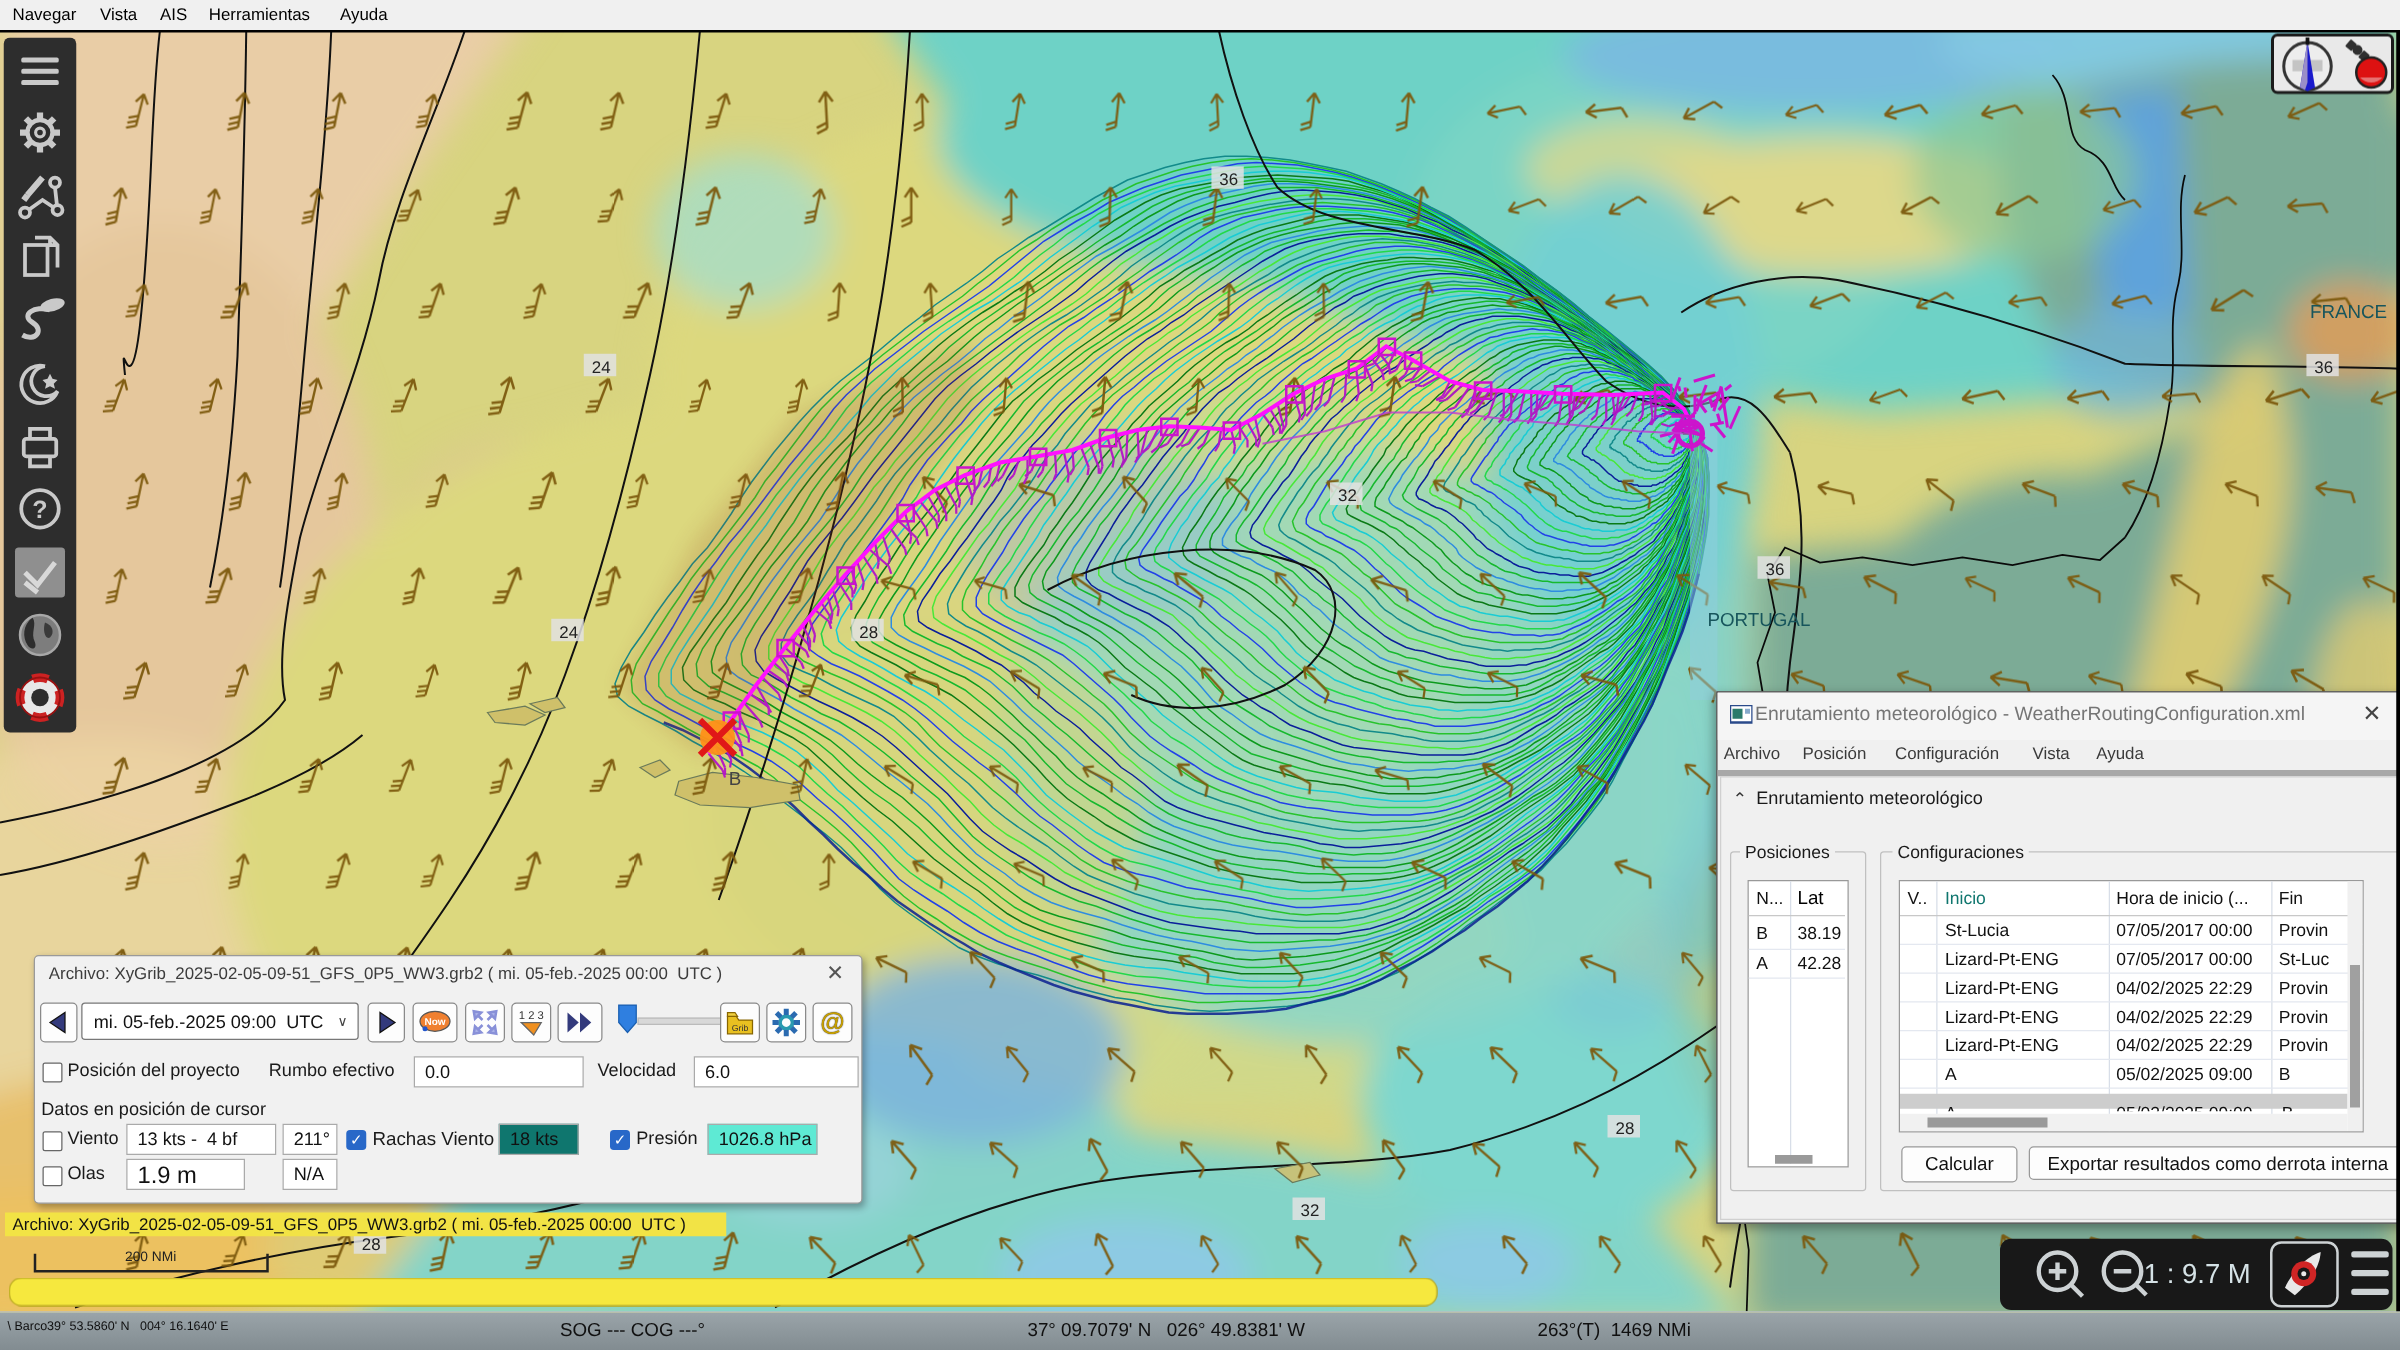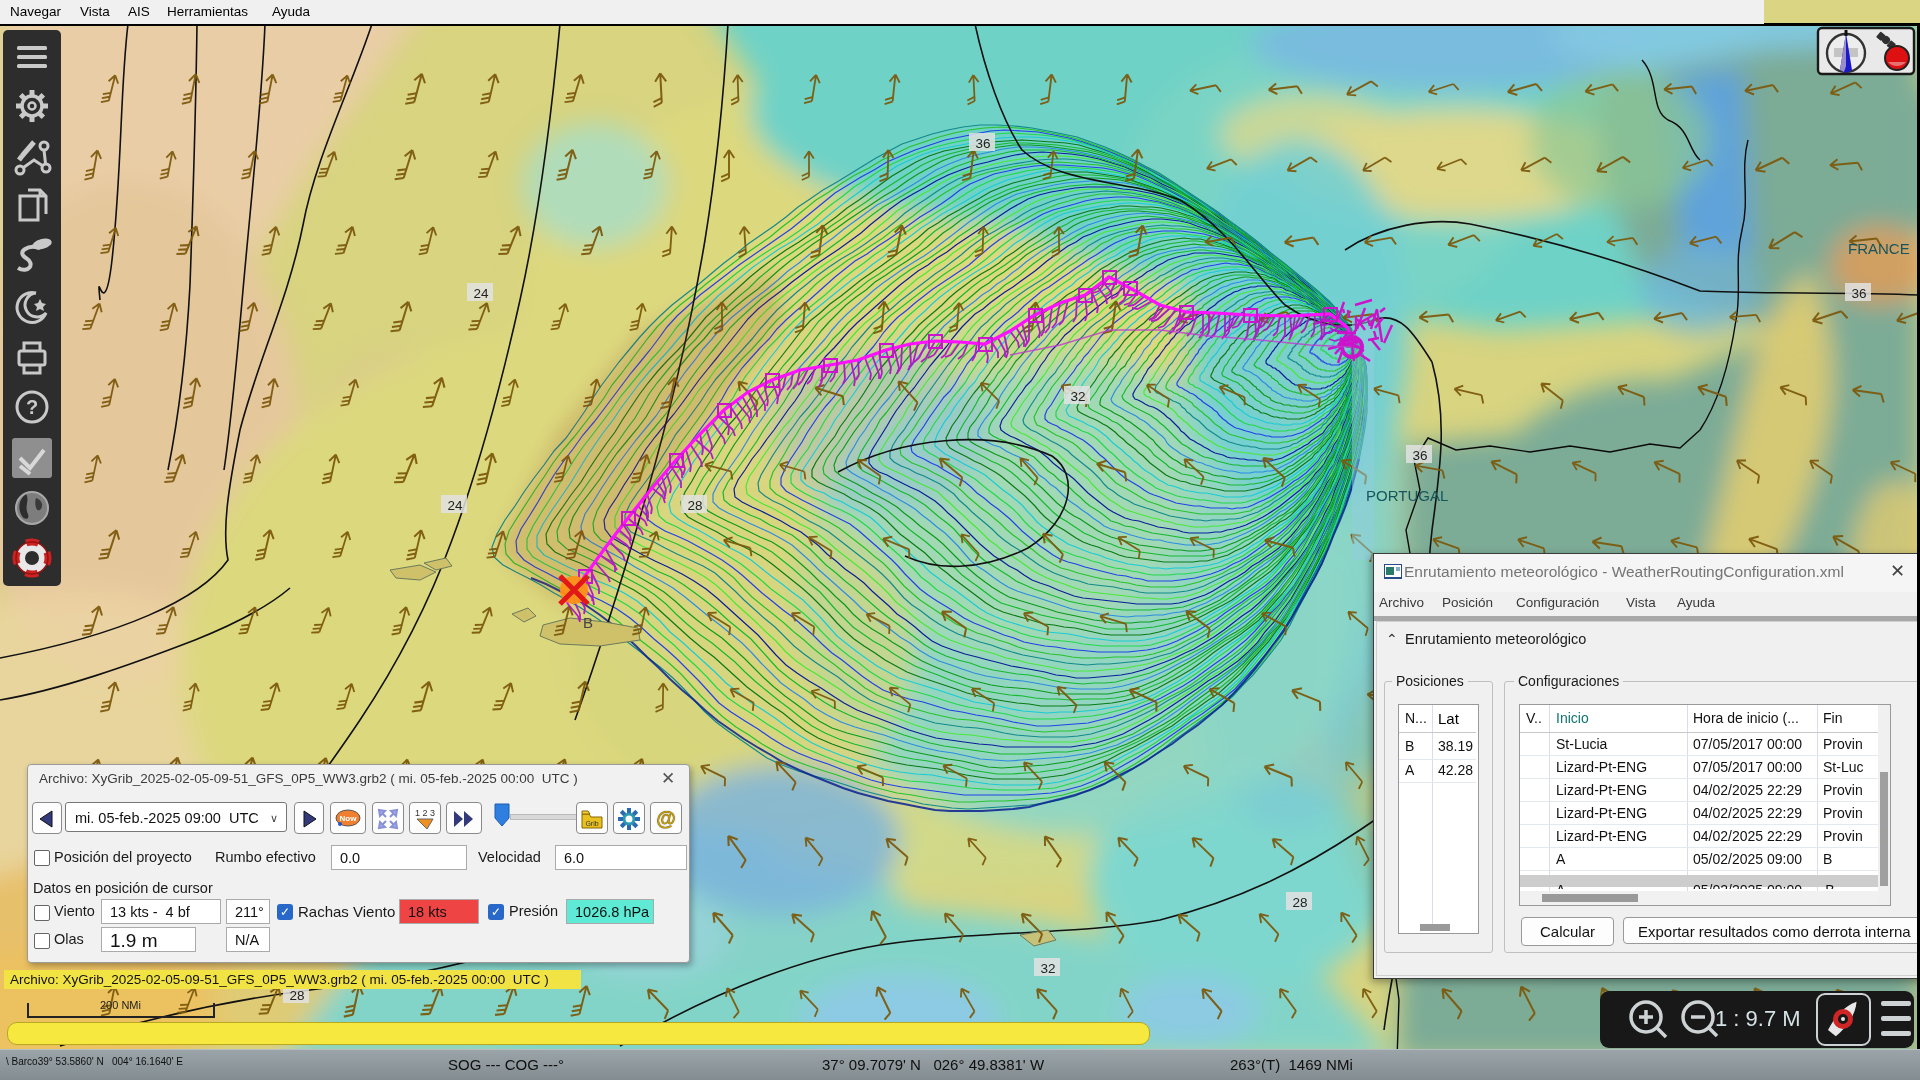--- a/index.html
+++ b/index.html
@@ -1,15 +1,15 @@
 <!DOCTYPE html>
 <html><head><meta charset="utf-8">
 <style>
 html,body{margin:0;padding:0;width:1920px;height:1080px;overflow:hidden;background:#d9d583;font-family:"Liberation Sans",sans-serif}
-#menubar{position:absolute;left:0;top:0;width:1764px;height:24px;background:#f0f0f0;font-size:13.5px;color:#000;z-index:30}
+#menubar{position:absolute;left:0;top:0;width:1920px;height:24px;background:#f0f0f0;font-size:13.5px;color:#000;z-index:30}
 #menubar span{position:absolute;top:4px}
 #stage{position:absolute;left:0;top:0;width:1920px;height:1080px}
 </style></head>
 <body>
 <div id="stage">
 <div style="position:absolute;left:0;top:24px;width:1920px;height:1025px;overflow:hidden">
 <div style="position:absolute;left:0;top:-24px;width:1920px;height:1080px">
         <svg width="1920" height="1080" viewBox="0 0 1920 1080" style="position:absolute;left:0;top:0" font-family="Liberation Sans, sans-serif">
 <defs>
             <filter id="blur1" x="-20%" y="-20%" width="140%" height="140%">
@@ -2155,21 +2155,21 @@
       <div style="position:absolute;left:303px;top:80px;width:136px;height:25px;background:#fff;border:1px solid #aaa;font-size:14.5px;color:#111;line-height:25px;padding-left:8px;box-sizing:border-box;white-space:nowrap">0.0</div>
       <div style="position:absolute;left:450px;top:84px;font-size:14.5px;color:#1a1a1a;white-space:nowrap">Velocidad</div>
       <div style="position:absolute;left:527px;top:80px;width:132px;height:25px;background:#fff;border:1px solid #aaa;font-size:14.5px;color:#111;line-height:25px;padding-left:8px;box-sizing:border-box;white-space:nowrap">6.0</div>
       <div style="position:absolute;left:5px;top:115px;font-size:14.5px;color:#1a1a1a;white-space:nowrap">Datos en posición de cursor</div>
       <div style="position:absolute;left:6px;top:140px;width:14px;height:14px;background:#fff;border:1px solid #666;border-radius:2px"></div>
       <div style="position:absolute;left:26px;top:138px;font-size:14.5px;color:#1a1a1a;white-space:nowrap">Viento</div>
       <div style="position:absolute;left:73px;top:134px;width:120px;height:25px;background:#fff;border:1px solid #aaa;font-size:14.5px;color:#111;line-height:25px;padding-left:8px;box-sizing:border-box;white-space:nowrap">13 kts -&nbsp; 4 bf</div>
       <div style="position:absolute;left:198px;top:134px;width:44px;height:25px;background:#fff;border:1px solid #aaa;font-size:14.5px;color:#111;line-height:25px;padding-left:8px;box-sizing:border-box;white-space:nowrap">211°</div>
       <div style="position:absolute;left:249px;top:139px;width:16px;height:16px;background:#2868c8;border-radius:3px;color:#fff;font-size:12px;text-align:center;line-height:16px">✓</div>
       <div style="position:absolute;left:270px;top:138px;font-size:15px;color:#1a1a1a;white-space:nowrap">Rachas Viento</div>
-      <div style="position:absolute;left:371px;top:134px;width:80px;height:25px;background:#ef4444;border:1px solid #aaa;font-size:14.5px;color:#111;line-height:25px;padding-left:8px;box-sizing:border-box;white-space:nowrap">18 kts</div>
+      <div style="position:absolute;left:371px;top:134px;width:64px;height:25px;background:#0f766e;border:1px solid #aaa;font-size:14.5px;color:#111;line-height:25px;padding-left:8px;box-sizing:border-box;white-space:nowrap">18 kts</div>
       <div style="position:absolute;left:460px;top:139px;width:16px;height:16px;background:#2868c8;border-radius:3px;color:#fff;font-size:12px;text-align:center;line-height:16px">✓</div>
       <div style="position:absolute;left:481px;top:138px;font-size:14.5px;color:#1a1a1a;white-space:nowrap">Presión</div>
       <div style="position:absolute;left:538px;top:134px;width:88px;height:25px;background:#5eead4;border:1px solid #aaa;font-size:14.5px;color:#111;line-height:25px;padding-left:8px;box-sizing:border-box;white-space:nowrap">1026.8 hPa</div>
       <div style="position:absolute;left:6px;top:168px;width:14px;height:14px;background:#fff;border:1px solid #666;border-radius:2px"></div>
       <div style="position:absolute;left:26px;top:166px;font-size:14.5px;color:#1a1a1a;white-space:nowrap">Olas</div>
       <div style="position:absolute;left:73px;top:162px;width:95px;height:25px;background:#fff;border:1px solid #aaa;font-size:19px;color:#111;line-height:25px;padding-left:8px;box-sizing:border-box;white-space:nowrap">1.9 m</div>
       <div style="position:absolute;left:198px;top:162px;width:44px;height:25px;background:#fff;border:1px solid #aaa;font-size:14.5px;color:#111;line-height:25px;padding-left:8px;box-sizing:border-box;white-space:nowrap">N/A</div>
     </div>
 <div style="position:absolute;left:1373px;top:553px;width:555px;height:424px;background:#f0f0f0;border:1.5px solid #3c3c3c;box-shadow:-2px 3px 8px rgba(0,0,0,0.35);font-family:'Liberation Sans',sans-serif;overflow:hidden">
       <div style="position:absolute;left:0;top:0;width:100%;height:38px;background:#f5f5f5"></div>

